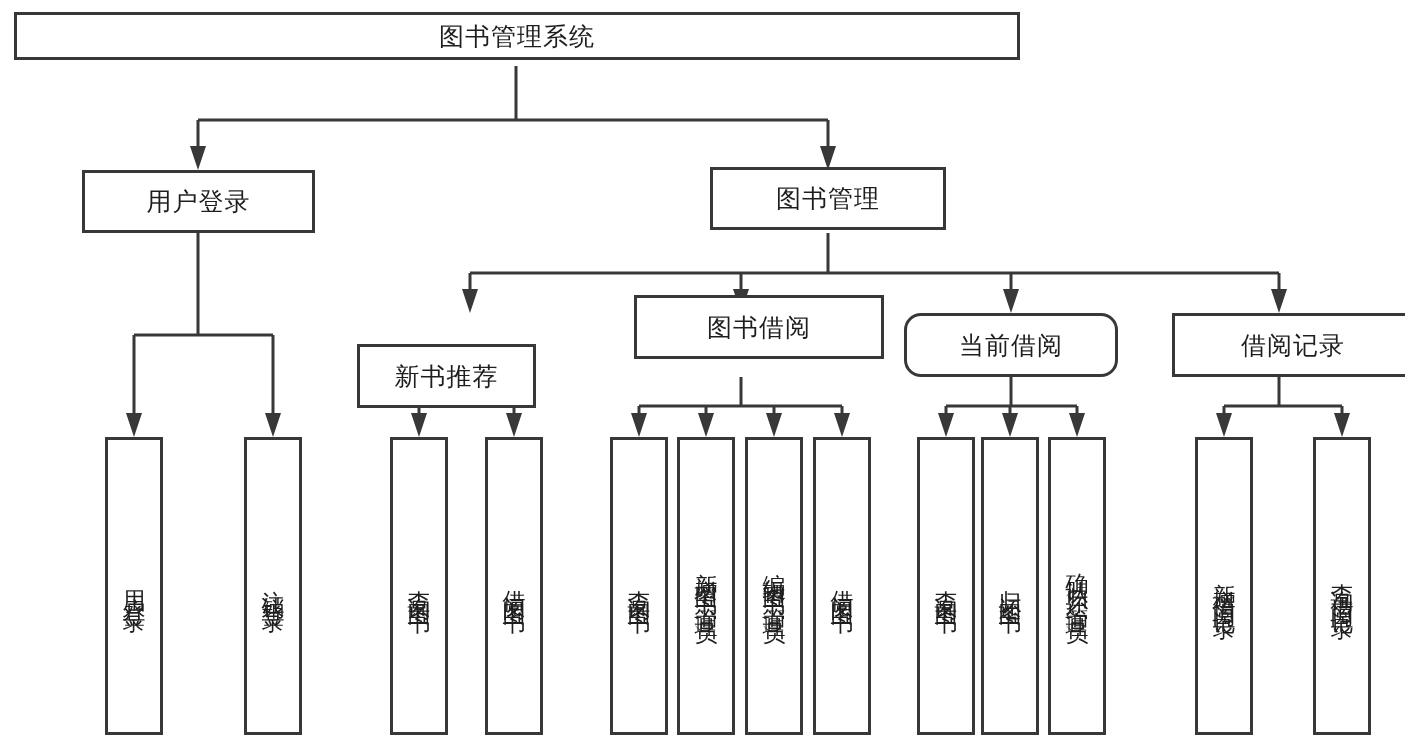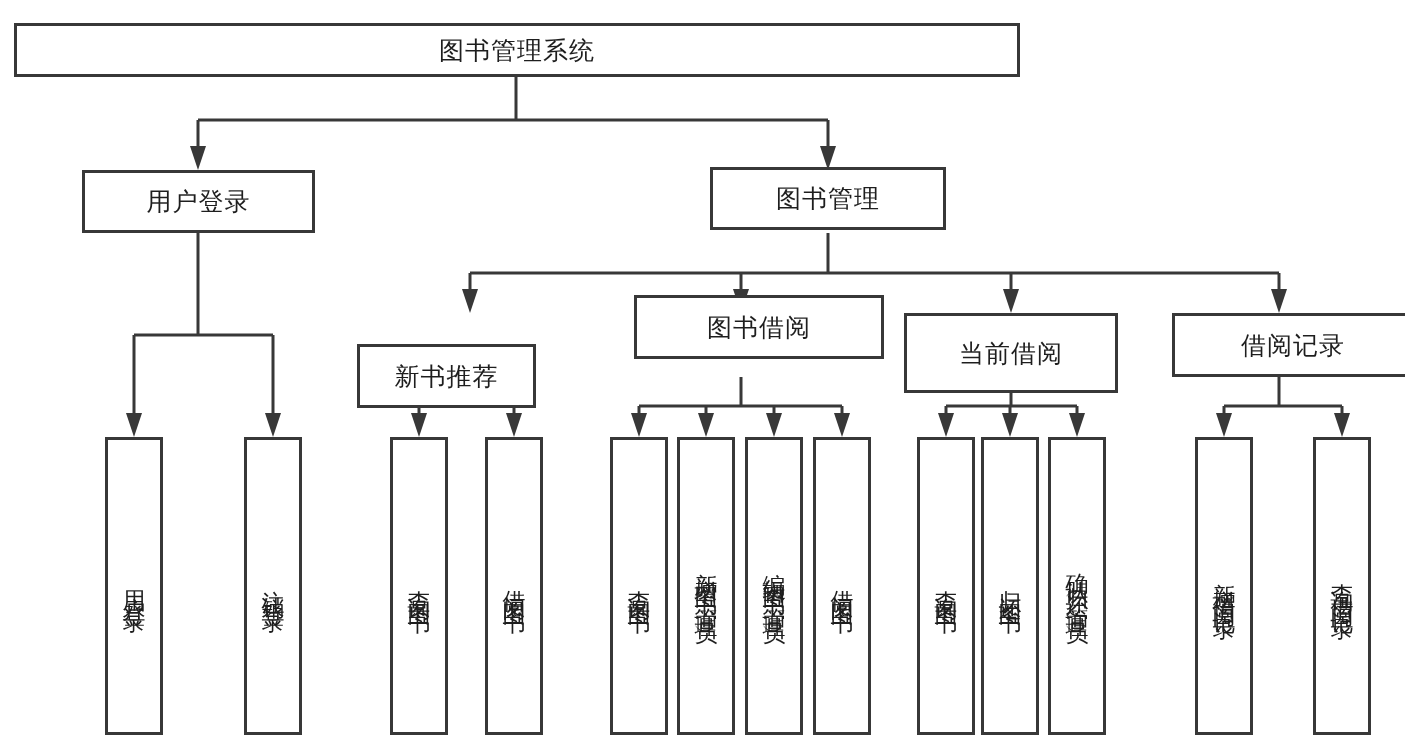--- a/index.html
+++ b/index.html
@@ -90,38 +90,38 @@
 
       <polygon points="938,413 954,413 946,437"></polygon>
       <polygon points="1002,413 1018,413 1010,437"></polygon>
       <polygon points="1069,413 1085,413 1077,437"></polygon>
 
       <polygon points="1216,413 1232,413 1224,437"></polygon>
       <polygon points="1334,413 1350,413 1342,437"></polygon>
     </g>
   </svg>
 
-  <div class="node hbox" style="left:14px;top:23px;width:1006px;height:54px;">
+  <div class="node hbox" style="left:14px;top:12px;width:1006px;height:48px;">
     <span class="lbl">图书管理系统</span>
   </div>
 
   <div class="node hbox" style="left:82px;top:170px;width:233px;height:63px;">
     <span class="lbl">用户登录</span>
   </div>
   <div class="node hbox" style="left:710px;top:167px;width:236px;height:63px;">
     <span class="lbl">图书管理</span>
   </div>
 
   <div class="node hbox" style="left:357px;top:313px;width:179px;height:64px;margin-top:31px;">
     <span class="lbl">新书推荐</span>
   </div>
   <div class="node hbox" style="left:634px;top:295px;width:250px;height:64px;">
     <span class="lbl">图书借阅</span>
   </div>
-  <div class="node hbox" style="left:904px;top:313px;width:214px;height:80px;">
+  <div class="node hbox" style="left:904px;top:313px;width:214px;height:64px;border-radius:17px;">
     <span class="lbl">当前借阅</span>
   </div>
   <div class="node hbox" style="left:1172px;top:313px;width:242px;height:64px;">
     <span class="lbl">借阅记录</span>
   </div>
 
   <div class="node vbox" style="left:105px;top:437px;width:58px;height:298px;">
     <span class="lbl">用户登录</span>
   </div>
   <div class="node vbox" style="left:244px;top:437px;width:58px;height:298px;">

